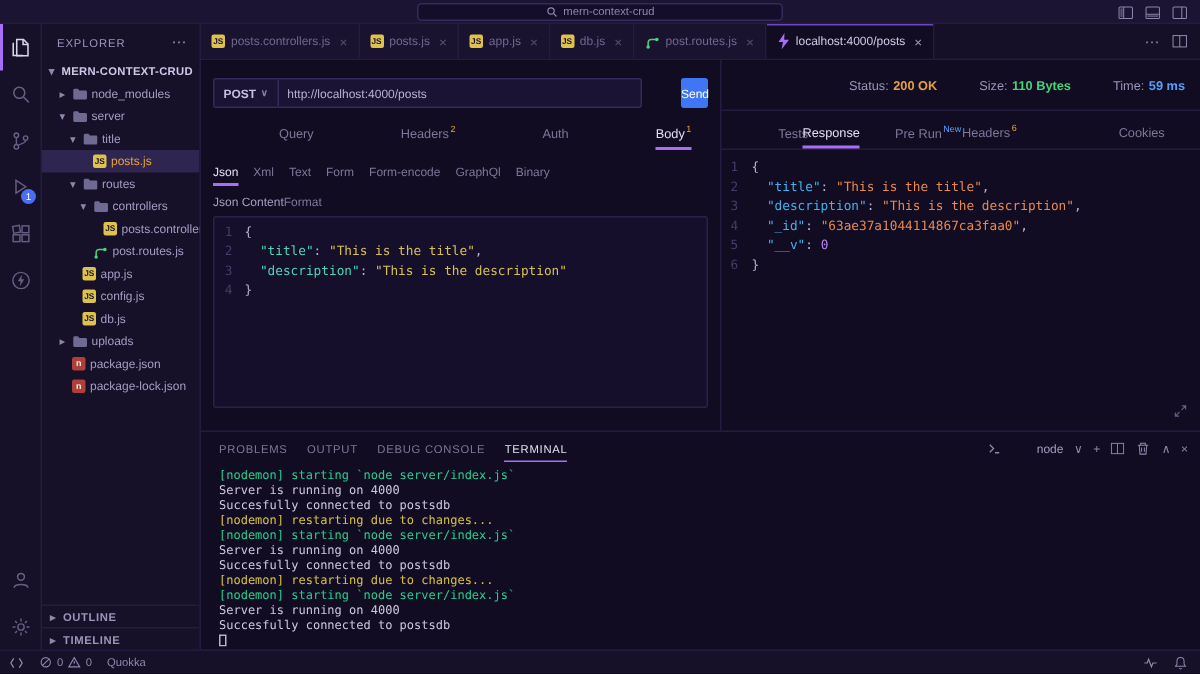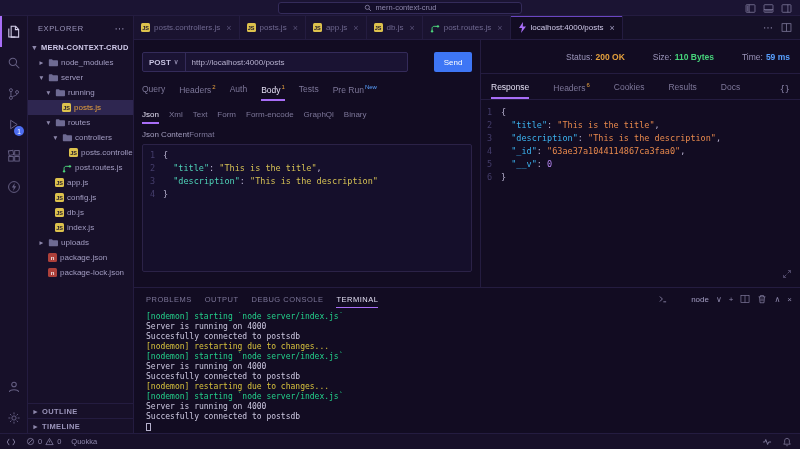--- a/index.html
+++ b/index.html
@@ -61,28 +61,28 @@
 
 
 .request-panel{position:absolute;left:134px;top:40px;width:346px;height:247px;}
 .url-row{position:absolute;left:8px;right:8px;top:12px;height:20px;display:flex;gap:6px;}
 .url-box{flex:1;display:flex;align-items:center;background:#1a1333;border:1px solid #342b5a;
   border-radius:2px;overflow:hidden;}
 .method{display:flex;align-items:center;gap:3px;padding:0 6px;height:100%;border-right:1px solid #342b5a;
   color:#c6c1e0;font-size:8px;font-weight:bold;cursor:pointer;justify-content:flex-end;}
 .method .dd{font-size:6.5px;color:#8d87ab;}
 .url{padding:0 6px;font-size:8px;color:#b8b2d0;cursor:text;white-space:nowrap;}
-.send{width:38px;border:none;border-radius:2px;background:var(--c-send_button,#3e76f5);
+.send{width:18px;border:none;border-radius:2px;background:var(--c-send_button,#3e76f5);
   color:#fff;font-size:8px;font-family:inherit;cursor:pointer;margin-left:20px;}
 .req-tabs-pos{position:absolute;left:8px;top:44px;}
 .body-tabs-pos{position:absolute;left:8px;top:70px;}
 .hlist{display:flex;gap:14px;}
 .hlist.tight{gap:10px;}
 .rtab{font-size:8.5px;color:#7d7799;padding-bottom:4px;border-bottom:2px solid transparent;
-  cursor:pointer;white-space:nowrap;}
+  cursor:pointer;white-space:nowrap;margin-left:44px;}
 .rtab.active{color:#e3dff2;border-bottom-color:var(--c-accent,#a86ef7);}
 .btab{font-size:8px;color:#7d7799;padding-bottom:3px;border-bottom:2px solid transparent;cursor:pointer;white-space:nowrap;}
 .btab.active{color:#e3dff2;border-bottom-color:var(--c-accent,#a86ef7);text-align:right;}
 .sup{font-size:6px;vertical-align:super;color:var(--c-sup_badge,#e8a23d);margin-left:1px;}
 .sup.new{color:var(--c-new_badge,#58a0ff);}
 .content-row{position:absolute;left:8px;right:10px;top:90px;display:flex;
   font-size:8px;color:#a59fc0;}
 .format{color:#7d7799;cursor:pointer;}
 .editor{font-family:"DejaVu Sans Mono",monospace;font-size:8.5px;}
 .req-editor{position:absolute;left:8px;right:8px;top:104px;height:128px;border:1px solid #2b2247;
@@ -288,21 +288,21 @@
           </span>
           <span class="tlabel">server</span>
         </div>
         <div class="trow" style="padding-left: 17px;">
           <span class="chev">▾</span>
           <span class="fic">
             <svg width="10" height="9" viewBox="0 0 12 10">
               <path d="M1 2.2c0-.7.5-1.2 1.2-1.2h2.6l1.1 1.3h4.9c.7 0 1.2.5 1.2 1.2v4.8c0 .7-.5 1.2-1.2 1.2H2.2c-.7 0-1.2-.5-1.2-1.2z" fill="#6e6a92"></path>
             </svg>
           </span>
-          <span class="tlabel">running</span>
+          <span class="tlabel">title</span>
         </div>
         <div class="trow selected" style="padding-left: 24px;">
           <span class="chev"></span>
           <span class="fic fic-js">JS</span>
           <span class="tlabel">posts.js</span>
         </div>
         <div class="trow" style="padding-left: 17px;">
           <span class="chev">▾</span>
           <span class="fic">
             <svg width="10" height="9" viewBox="0 0 12 10">
@@ -343,25 +343,20 @@
         </div>
         <div class="trow" style="padding-left: 17px;">
           <span class="chev"></span>
           <span class="fic fic-js">JS</span>
           <span class="tlabel">config.js</span>
         </div>
         <div class="trow" style="padding-left: 17px;">
           <span class="chev"></span>
           <span class="fic fic-js">JS</span>
           <span class="tlabel">db.js</span>
-        </div>
-        <div class="trow" style="padding-left: 17px;">
-          <span class="chev"></span>
-          <span class="fic fic-js">JS</span>
-          <span class="tlabel">index.js</span>
         </div>
         <div class="trow" style="padding-left: 10px;">
           <span class="chev">▸</span>
           <span class="fic">
             <svg width="10" height="9" viewBox="0 0 12 10">
               <path d="M1 2.2c0-.7.5-1.2 1.2-1.2h2.6l1.1 1.3h4.9c.7 0 1.2.5 1.2 1.2v4.8c0 .7-.5 1.2-1.2 1.2H2.2c-.7 0-1.2-.5-1.2-1.2z" fill="#6e6a92"></path>
             </svg>
           </span>
           <span class="tlabel">uploads</span>
         </div>

